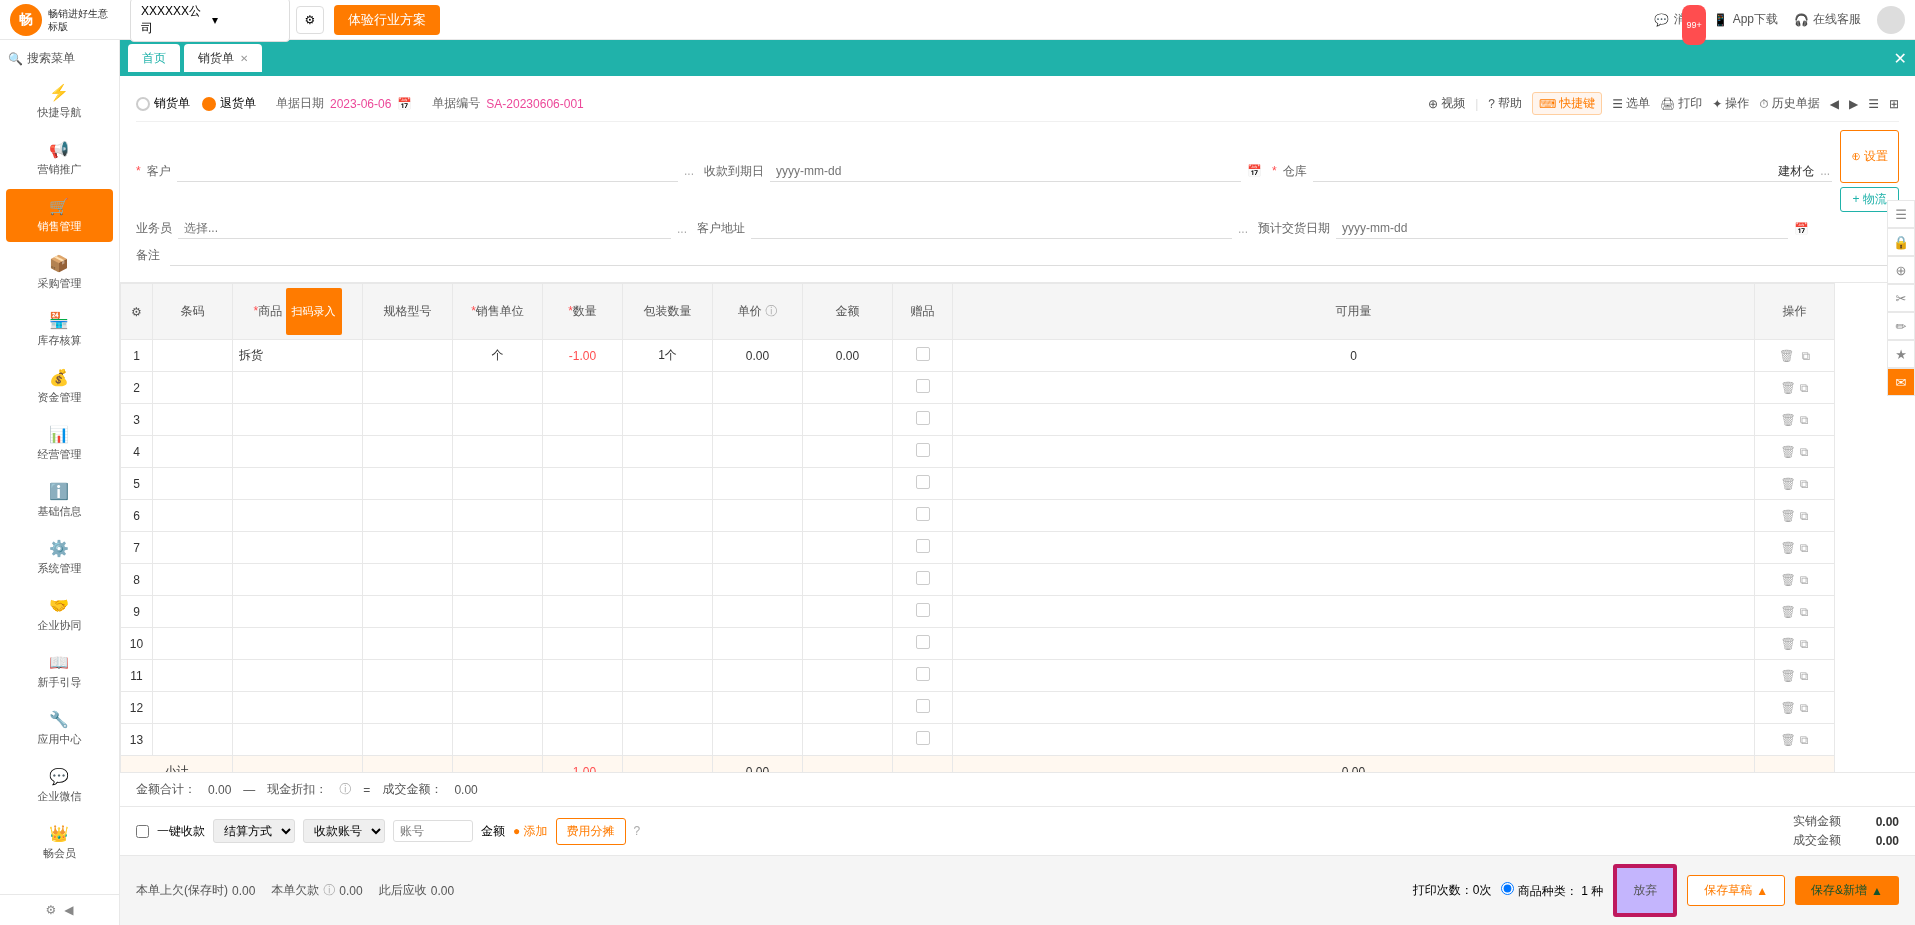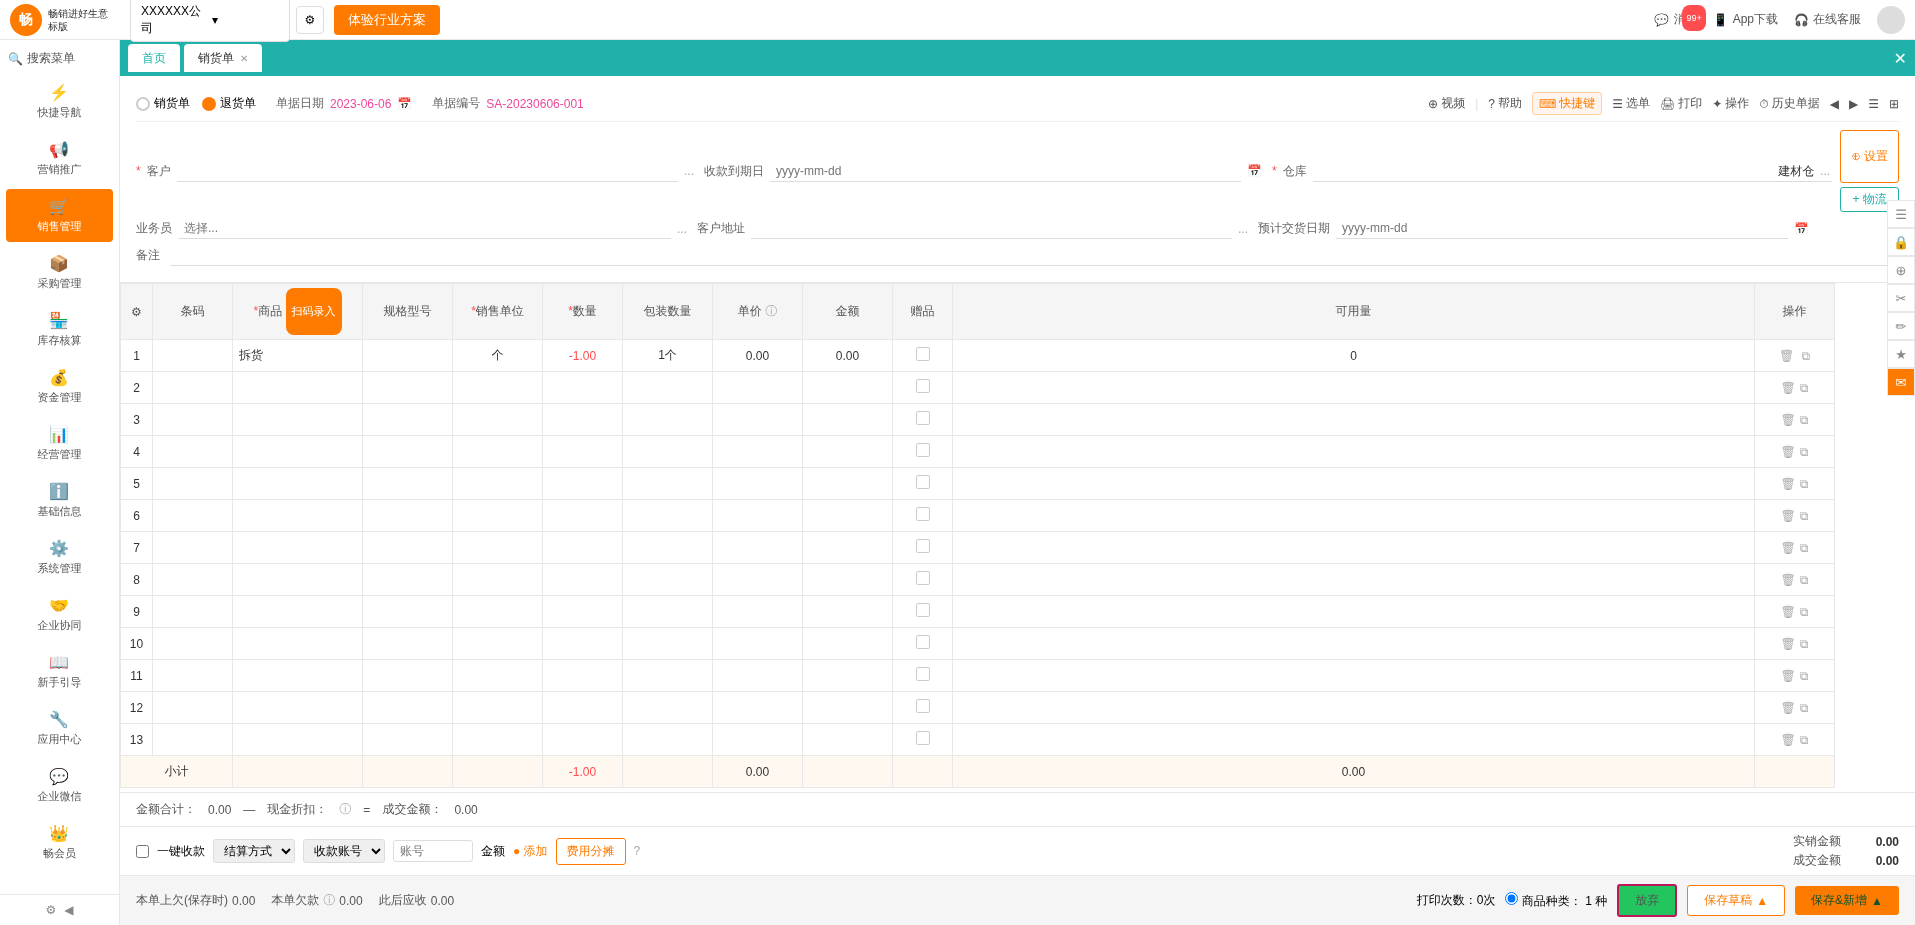--- a/index.html
+++ b/index.html
@@ -74,21 +74,21 @@
       color: #555;
       position: relative;
     }
     .badge {
       position: absolute;
       top: -6px; right: -8px;
       background: #ff4d4f;
       color: white;
       font-size: 9px;
       border-radius: 8px;
-      padding: 8px 4px;
+      padding: 15px 4px;
       min-width: 16px;
       text-align: center;
     }
     .avatar {
       width: 28px; height: 28px;
       background: #ddd;
       border-radius: 50%;
     }
 
     
@@ -297,21 +297,21 @@
       text-align: center;
       height: 32px;
       color: #333;
     }
     .td-left { text-align: left; }
     .td-red { color: #ff4d4f; }
     .scan-btn {
       background: #ff7b00;
       color: white;
       border: none;
-      border-radius: 8px;
+      border-radius: 2px;
       padding: 16px 6px;
       cursor: pointer;
       font-size: 11px;
     }
     .req-mark { color: #ff4d4f; }
     .subtotal-row {
       background: #fff8f0;
     }
     .subtotal-row td {
       background: #fff8f0;
@@ -367,25 +367,25 @@
       border-top: 1px solid #e8e8e8;
     }
     .footer-item { display: flex; align-items: center; gap: 4px; color: #555; }
     .footer-right {
       margin-left: auto;
       display: flex;
       align-items: center;
       gap: 10px;
     }
     .abandon-btn {
-      border: 2px solid #be185d;
-      background: #22c55e;
+      border: 4px solid #be185d;
+      background: #c4b5fd;
       color: #555;
       border-radius: 3px;
-      padding: 6px 16px;
+      padding: 14px 16px;
       cursor: pointer;
     }
     .save-draft-btn {
       border: 1px solid #ff7b00;
       background: white;
       color: #ff7b00;
       border-radius: 3px;
       padding: 6px 16px;
       cursor: pointer;
       display: flex; align-items: center; gap: 4px;

